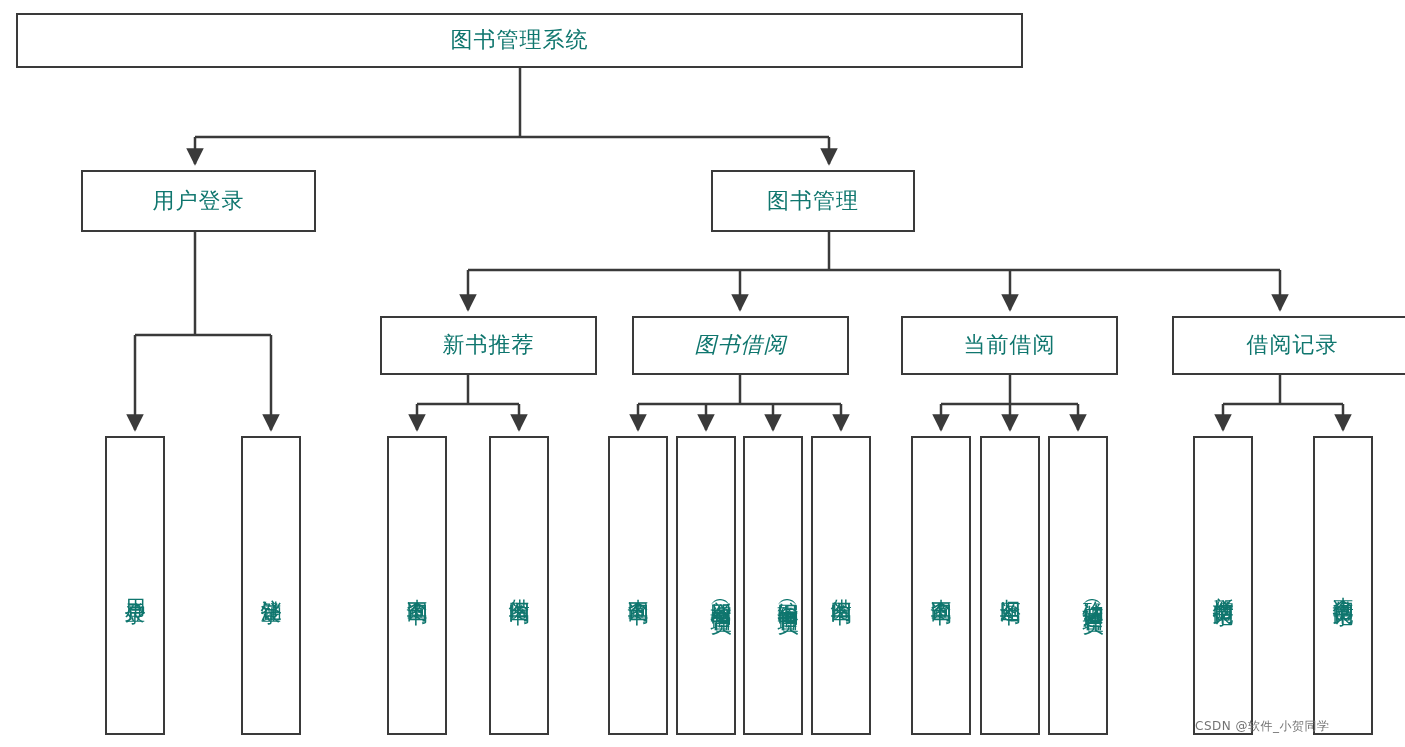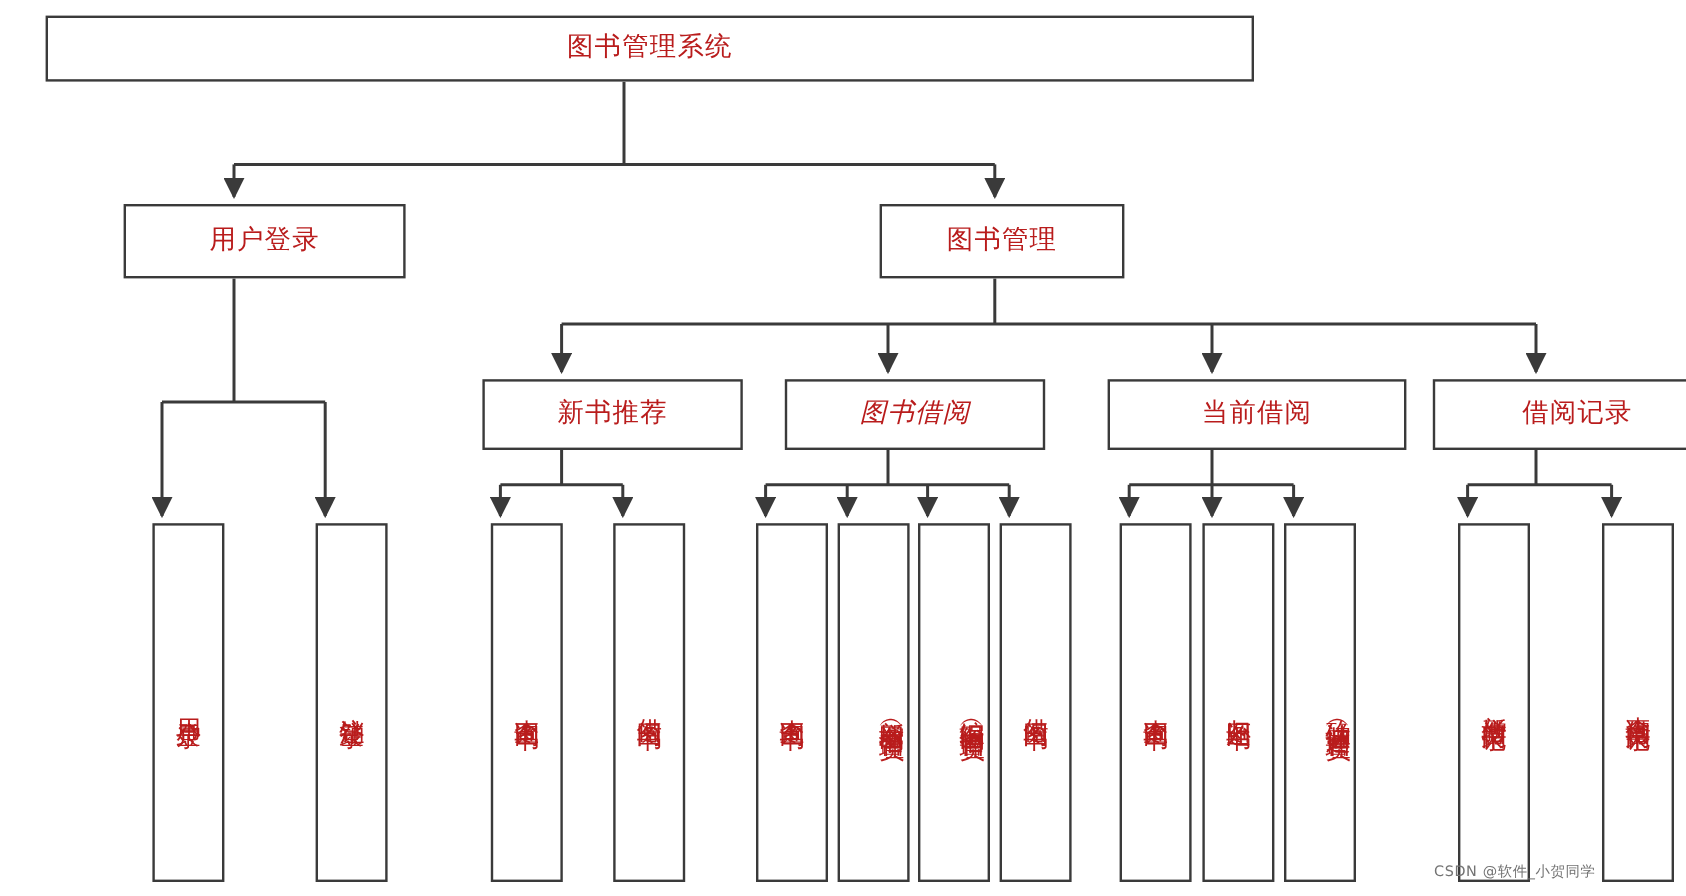--- a/index.html
+++ b/index.html
@@ -26,22 +26,21 @@
     pointer-events: none;
   }
   .node {
     position: absolute;
     box-sizing: border-box;
     border: 2px solid #3a3a3a;
     background: #ffffff;
     display: flex;
     align-items: center;
     justify-content: center;
-    color: #b91c1c;
-    margin-left: 22px;
+    color: #0f766e;
   }
   .node.horiz {
     font-size: 22px;
     line-height: 1.2;
     letter-spacing: 1px;
   }
   .node.vert {
     writing-mode: vertical-rl;
     text-orientation: upright;
     font-size: 21px;
@@ -119,21 +118,21 @@
     </g>
   </svg>
 
   <div class="node horiz" style="left:16px; top:13px; width:1007px; height:55px;">图书管理系统</div>
 
   <div class="node horiz" style="left:81px; top:170px; width:235px; height:62px;">用户登录</div>
   <div class="node horiz" style="left:711px; top:170px; width:204px; height:62px;">图书管理</div>
 
   <div class="node horiz" style="left:380px; top:316px; width:217px; height:59px;">新书推荐</div>
   <div class="node horiz" style="left:632px; top:316px; width:217px; height:59px;font-style:italic;">图书借阅</div>
-  <div class="node horiz" style="left:901px; top:316px; width:249px; height:59px;">当前借阅</div>
+  <div class="node horiz" style="left:901px; top:316px; width:217px; height:59px;">当前借阅</div>
   <div class="node horiz" style="left:1172px; top:316px; width:241px; height:59px;">借阅记录</div>
 
   <div class="node vert v-center" style="left:105px; top:436px; width:60px; height:299px;">用户登录</div>
   <div class="node vert v-center" style="left:241px; top:436px; width:60px; height:299px;">注销登录</div>
 
   <div class="node vert v-center" style="left:387px; top:436px; width:60px; height:299px;">查询图书</div>
   <div class="node vert v-center" style="left:489px; top:436px; width:60px; height:299px;">借阅图书</div>
 
   <div class="node vert v-center" style="left:608px; top:436px; width:60px; height:299px;">查询图书</div>
   <div class="node vert" style="left:676px; top:436px; width:60px; height:299px;">新增图书（管理员）</div>

